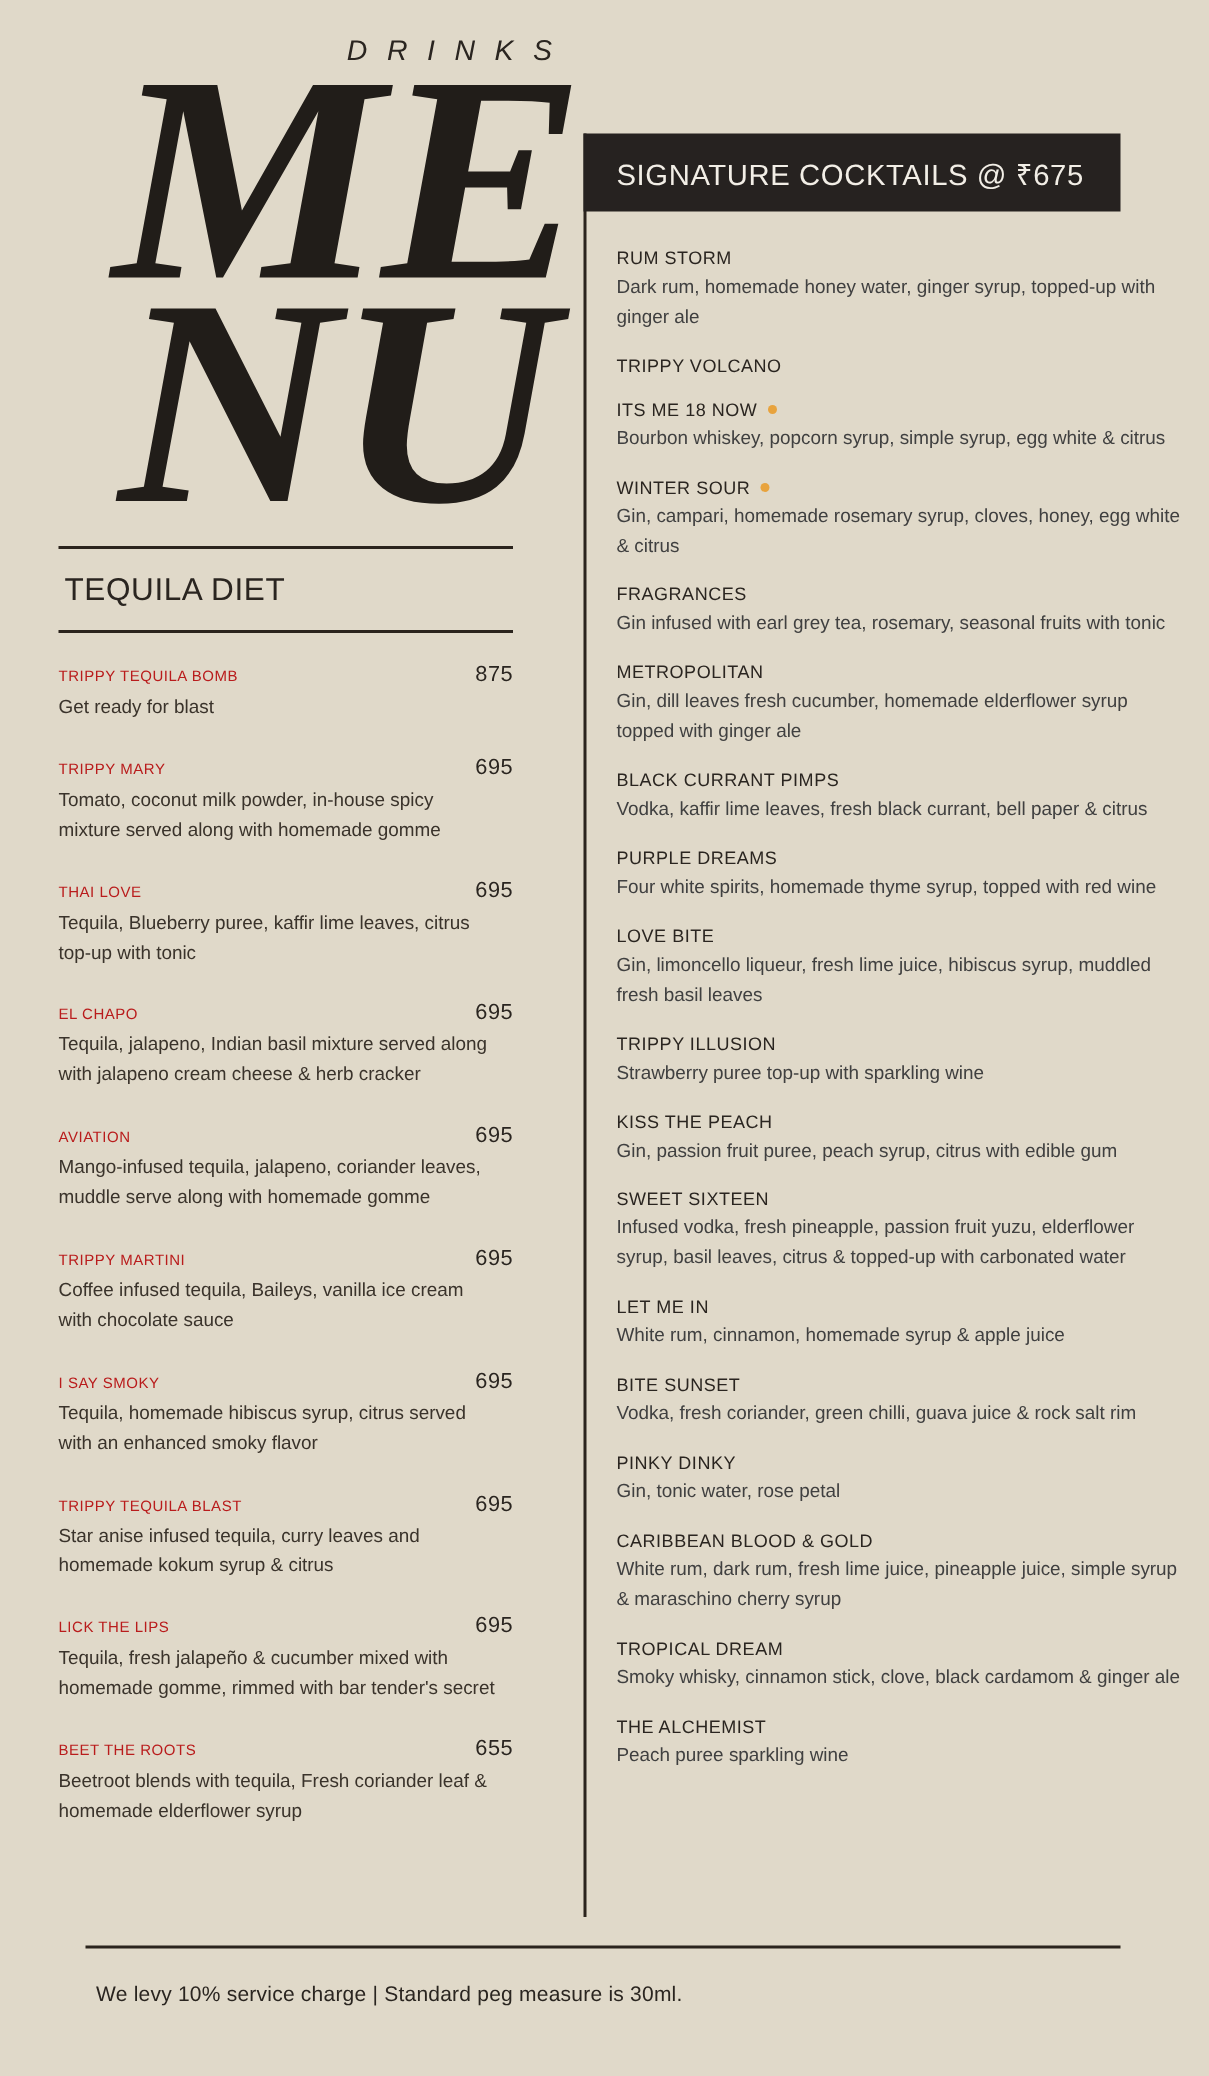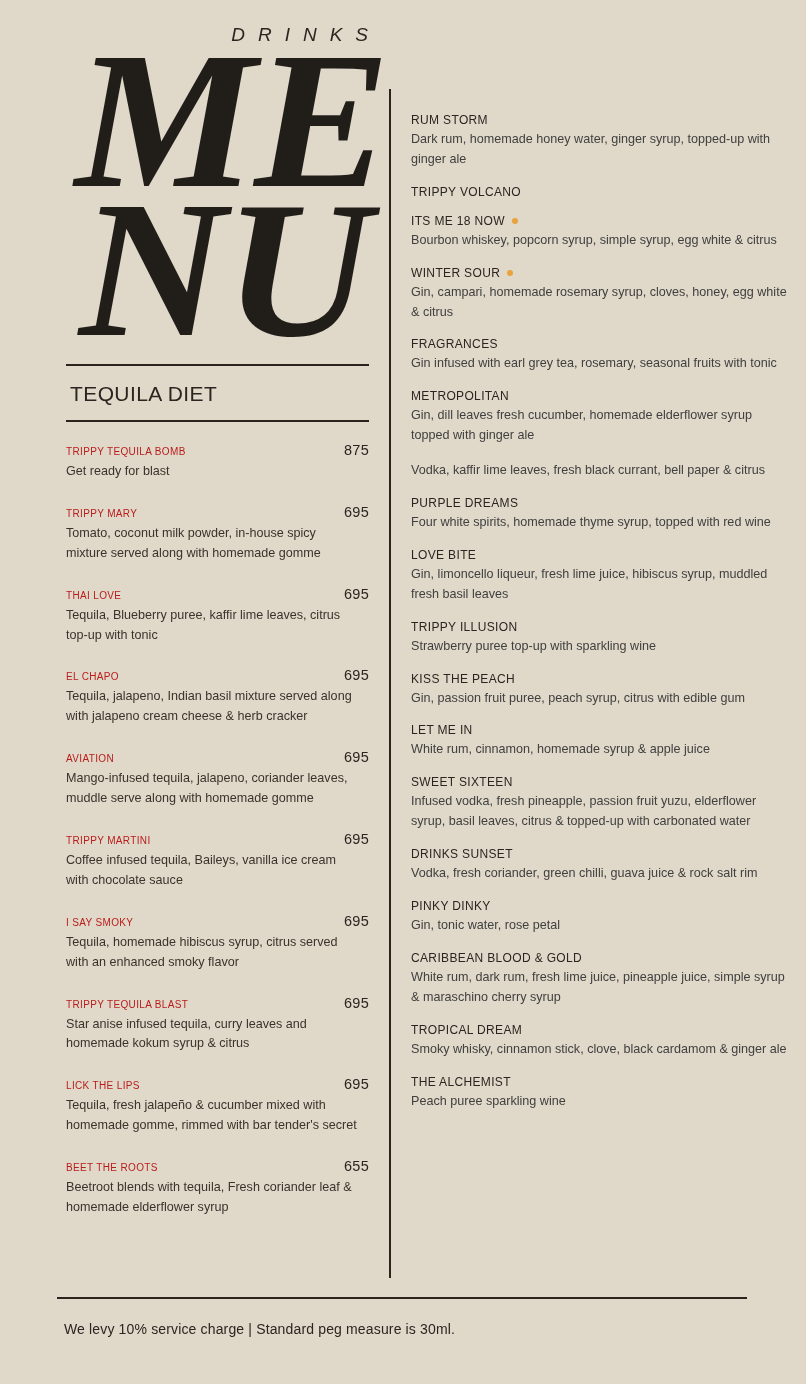--- a/index.html
+++ b/index.html
@@ -49,21 +49,21 @@
     font-size: 196px;
     transform: scaleX(1.04);
     transform-origin: left center;
   }
   .menu-line.l1 { margin-left: 20px; }
   .menu-line.l2 { margin-left: 24px; }
 
   
   .left-col {
     position: absolute;
-    left: 66px;
+    left: 39px;
     top: 364px;
     width: 303px;
   }
   .rule {
     height: 2px;
     background: #2b241d;
     width: 100%;
   }
   .section-heading {
     font-size: 21px;
@@ -270,20 +270,23 @@
             <span class="l-price">655</span>
           </div>
           <div class="l-desc">Beetroot blends with tequila, Fresh coriander leaf &amp; homemade elderflower syrup</div>
         </div>
       </div>
   </div>
 
   <div class="v-divider"></div>
 
   <div class="right-col">
+    <div class="cocktail-header">
+      <span class="cocktail-header-text">SIGNATURE COCKTAILS  @  ₹675</span>
+    </div>
     <div class="right-items" id="right-items">
         <div class="r-item">
           <div class="r-name">
             <span>RUM STORM</span>
           </div>
           <div class="r-desc">Dark rum, homemade honey water, ginger syrup, topped-up with ginger ale</div>
         </div>
         <div class="r-item">
           <div class="r-name">
             <span>TRIPPY VOLCANO</span>
@@ -309,20 +312,23 @@
           </div>
           <div class="r-desc">Gin infused with earl grey tea, rosemary, seasonal fruits with tonic</div>
         </div>
         <div class="r-item">
           <div class="r-name">
             <span>METROPOLITAN</span>
           </div>
           <div class="r-desc">Gin, dill leaves fresh cucumber, homemade elderflower syrup topped with ginger ale</div>
         </div>
         <div class="r-item">
+          <div class="r-name">
+            <span>BLACK CURRANT PIMPS</span>
+          </div>
           <div class="r-desc">Vodka, kaffir lime leaves, fresh black currant, bell paper &amp; citrus</div>
         </div>
         <div class="r-item">
           <div class="r-name">
             <span>PURPLE DREAMS</span>
           </div>
           <div class="r-desc">Four white spirits, homemade thyme syrup, topped with red wine</div>
         </div>
         <div class="r-item">
           <div class="r-name">
@@ -337,33 +343,33 @@
           <div class="r-desc">Strawberry puree top-up with sparkling wine</div>
         </div>
         <div class="r-item">
           <div class="r-name">
             <span>KISS THE PEACH</span>
           </div>
           <div class="r-desc">Gin, passion fruit puree, peach syrup, citrus with edible gum</div>
         </div>
         <div class="r-item">
           <div class="r-name">
+            <span>SWEET SIXTEEN</span>
+          </div>
+          <div class="r-desc">Infused vodka, fresh pineapple, passion fruit yuzu, elderflower syrup, basil leaves, citrus &amp; topped-up with carbonated water</div>
+        </div>
+        <div class="r-item">
+          <div class="r-name">
             <span>LET ME IN</span>
           </div>
           <div class="r-desc">White rum, cinnamon, homemade syrup &amp; apple juice</div>
         </div>
         <div class="r-item">
           <div class="r-name">
-            <span>SWEET SIXTEEN</span>
-          </div>
-          <div class="r-desc">Infused vodka, fresh pineapple, passion fruit yuzu, elderflower syrup, basil leaves, citrus &amp; topped-up with carbonated water</div>
-        </div>
-        <div class="r-item">
-          <div class="r-name">
-            <span>DRINKS SUNSET</span>
+            <span>BITE SUNSET</span>
           </div>
           <div class="r-desc">Vodka, fresh coriander, green chilli, guava juice &amp; rock salt rim</div>
         </div>
         <div class="r-item">
           <div class="r-name">
             <span>PINKY DINKY</span>
           </div>
           <div class="r-desc">Gin, tonic water, rose petal</div>
         </div>
         <div class="r-item">

